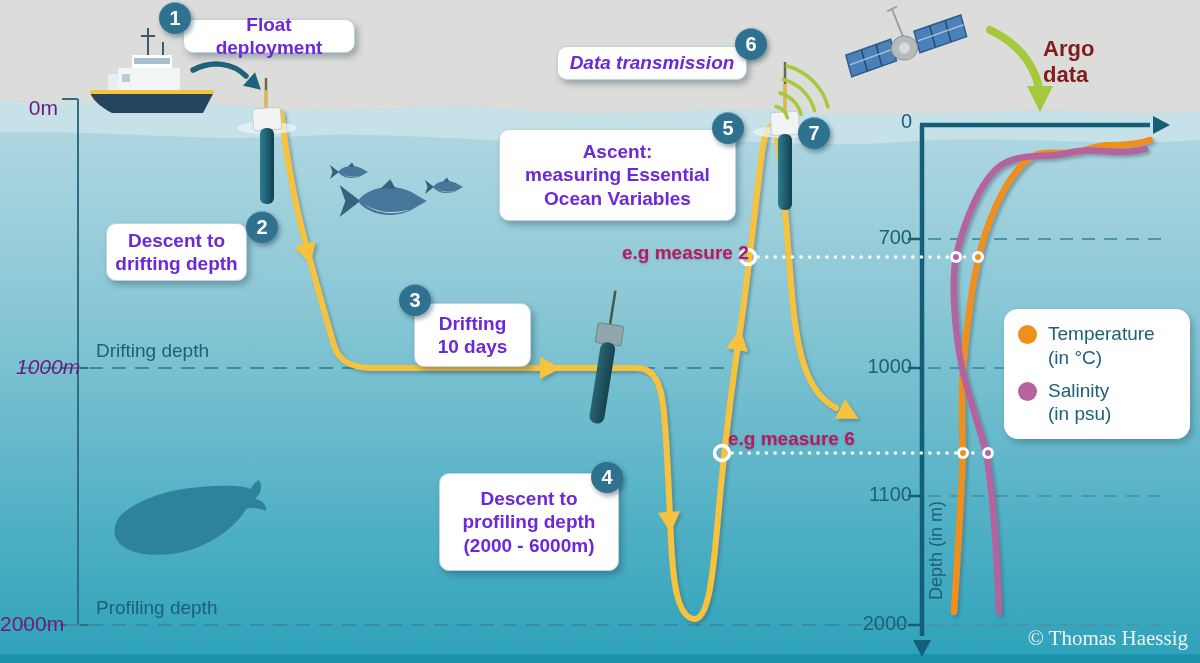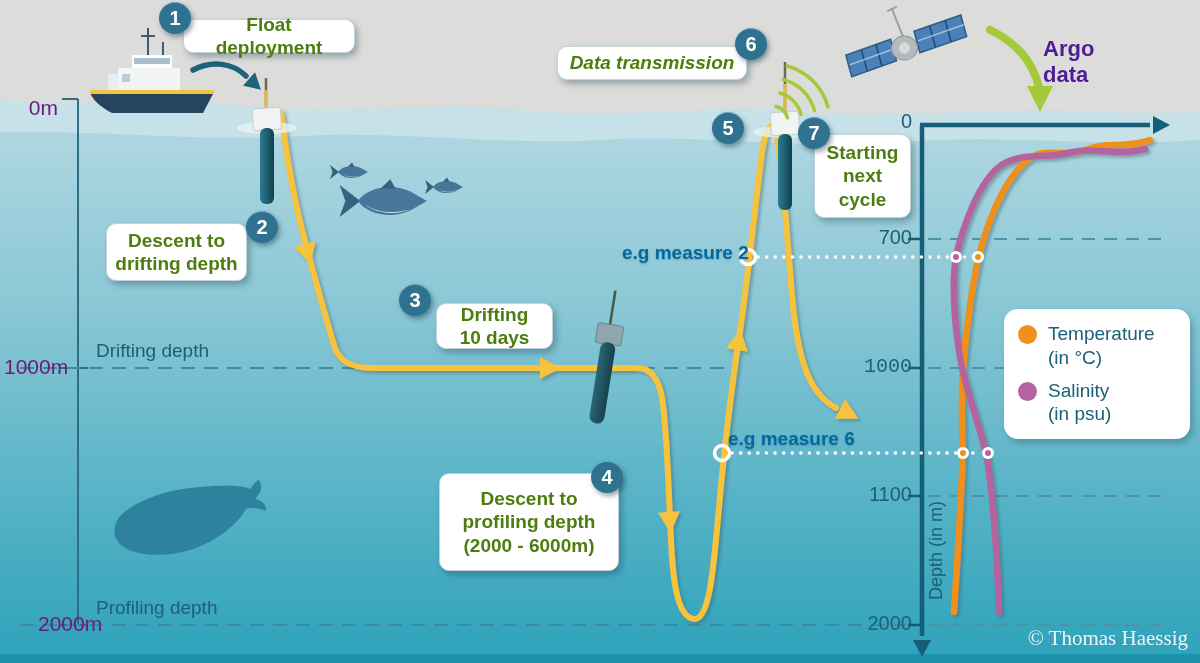--- a/index.html
+++ b/index.html
@@ -1,33 +1,33 @@
 <!DOCTYPE html>
 <html><head>
 <meta charset="utf-8">
 <style>
   html,body{margin:0;padding:0;background:#888;}
   .scene{position:relative;width:1200px;height:663px;overflow:hidden;
          font-family:"Liberation Sans",sans-serif;background:#9fcfdb;}
   .scene svg.bg{position:absolute;left:0;top:0;z-index:0;}
   .abs{position:absolute;z-index:3;box-sizing:border-box;}
   .step-box{background:#fff;border:1px solid #c2d3da;border-radius:10px;
-            color:#4d7c0f;font-weight:bold;font-size:19px;line-height:1.22;
+            color:#6d28d9;font-weight:bold;font-size:19px;line-height:1.22;
             text-align:center;display:flex;align-items:center;justify-content:center;
             padding:16px 8px;box-shadow:3px 4px 6px rgba(25,60,80,.35);
             white-space:pre-line;z-index:3;}
   .badge{width:32px;height:32px;border-radius:50%;background:#2e7290;color:#fff;
          font-weight:bold;font-size:20px;display:flex;align-items:center;
          justify-content:center;box-shadow:2px 3px 5px rgba(20,50,70,.45);
          border-top:1px solid #6ea3bd;z-index:4;}
   .depth-label{color:#701a75;font-size:21px;}
   .zone-label{color:#1d6078;font-size:19px;}
   .tick-label{color:#1d6078;font-size:20px;text-align:right;}
-  .measure-label{color:#0369a1;font-weight:bold;font-size:19px;text-shadow:0 1px 2px rgba(0,60,80,.25);}
-  .argo-label{color:#4c1d95;font-weight:bold;font-size:22px;line-height:1.2;white-space:pre-line;}
+  .measure-label{color:#be185d;font-weight:bold;font-size:19px;text-shadow:0 1px 2px rgba(0,60,80,.25);}
+  .argo-label{color:#7f1d1d;font-weight:bold;font-size:22px;line-height:1.2;white-space:pre-line;}
   .legend{background:#fff;border-radius:14px;padding:13px 14px;
           box-shadow:3px 4px 6px rgba(25,60,80,.3);z-index:3;}
   .legend-item{display:flex;align-items:flex-start;gap:11px;margin-bottom:9px;}
   .legend-dot{width:19px;height:19px;border-radius:50%;margin-top:3px;flex:0 0 19px;}
   .legend-text{color:#1d6078;font-size:19px;line-height:1.25;}
   .axis-label-v{color:#1d6078;font-size:18px;writing-mode:vertical-rl;
                 transform:rotate(180deg);text-align:center;}
   .credit{color:#eef4f6;font-size:21px;font-family:"Liberation Serif",serif;text-align:right;}
 </style>
 </head>
@@ -220,56 +220,56 @@
   </g>
 </svg>
 
 <div class="abs step-box" style="left:183px;top:19px;width:172px;height:31px;">Float deployment</div>
 <div class="abs badge" style="left:159px;top:2px;">1</div>
 
 <div class="abs step-box" style="left:106px;top:223px;width:141px;height:58px;">Descent to
 drifting depth</div>
 <div class="abs badge" style="left:246px;top:211px;">2</div>
 
-<div class="abs step-box" style="left:436px;top:303px;width:117px;height:46px;">Drifting
+<div class="abs step-box" style="left:414px;top:303px;width:117px;height:64px;">Drifting
 10 days</div>
 <div class="abs badge" style="left:399px;top:284px;">3</div>
 
 <div class="abs step-box" style="left:439px;top:473px;width:180px;height:98px;">Descent to
 profiling depth
 (2000 - 6000m)</div>
 <div class="abs badge" style="left:591px;top:461px;">4</div>
 
+<div class="abs step-box" style="left:499px;top:129px;width:237px;height:92px;">Ascent:
+measuring Essential
+Ocean Variables</div>
 <div class="abs badge" style="left:712px;top:112px;">5</div>
 
 <div class="abs step-box" style="left:557px;top:46px;width:190px;height:32px;font-style:italic;">Data transmission</div>
 <div class="abs badge" style="left:735px;top:28px;">6</div>
 
-<div class="abs step-box" style="left:814px;top:134px;width:97px;height:84px;">Starting
-next
-cycle</div>
 <div class="abs badge" style="left:798px;top:117px;">7</div>
 
 <div class="abs depth-label" style="left:10px;top:96px;width:48px;text-align:right;">0m</div>
-<div class="abs depth-label" style="left:4px;top:355px;width:58px;text-align:left;">1000m</div>
-<div class="abs depth-label" style="left:0px;top:612px;width:58px;text-align:left;padding-left:38px;">2000m</div>
+<div class="abs depth-label" style="left:16px;top:355px;width:58px;text-align:left;font-style:italic;">1000m</div>
+<div class="abs depth-label" style="left:0px;top:612px;width:58px;text-align:left;">2000m</div>
 <div class="abs zone-label" style="left:96px;top:340px;">Drifting depth</div>
 <div class="abs zone-label" style="left:96px;top:597px;">Profiling depth</div>
 
 <div class="abs measure-label" style="left:622px;top:242px;">e.g measure 2</div>
 <div class="abs measure-label" style="left:728px;top:428px;">e.g measure 6</div>
 
 <div class="abs argo-label" style="left:1043px;top:36px;">Argo
 data</div>
 
 <div class="abs tick-label" style="left:866px;top:110px;width:46px;">0</div>
 <div class="abs tick-label" style="left:866px;top:226px;width:46px;">700</div>
-<div class="abs tick-label" style="left:858px;top:355px;width:54px;font-family:Liberation Mono, monospace;">1000</div>
+<div class="abs tick-label" style="left:858px;top:355px;width:54px;">1000</div>
 <div class="abs tick-label" style="left:858px;top:483px;width:54px;">1100</div>
-<div class="abs tick-label" style="left:858px;top:612px;width:54px;">2000</div>
+<div class="abs tick-label" style="left:858px;top:612px;width:54px;text-align:center;">2000</div>
 
 <div class="abs axis-label-v" style="left:926px;top:478px;height:145px;width:24px;">Depth (in m)</div>
 
 <div class="abs credit" style="right:12px;top:626px;">© Thomas Haessig</div>
 
 <div class="abs legend" style="left:1004px;top:309px;width:186px;">
   <div class="legend-item">
     <span class="legend-dot" style="background:#ef8f1c;"></span>
     <span class="legend-text"><span>Temperature</span><br><span>(in °C)</span></span>
   </div>

